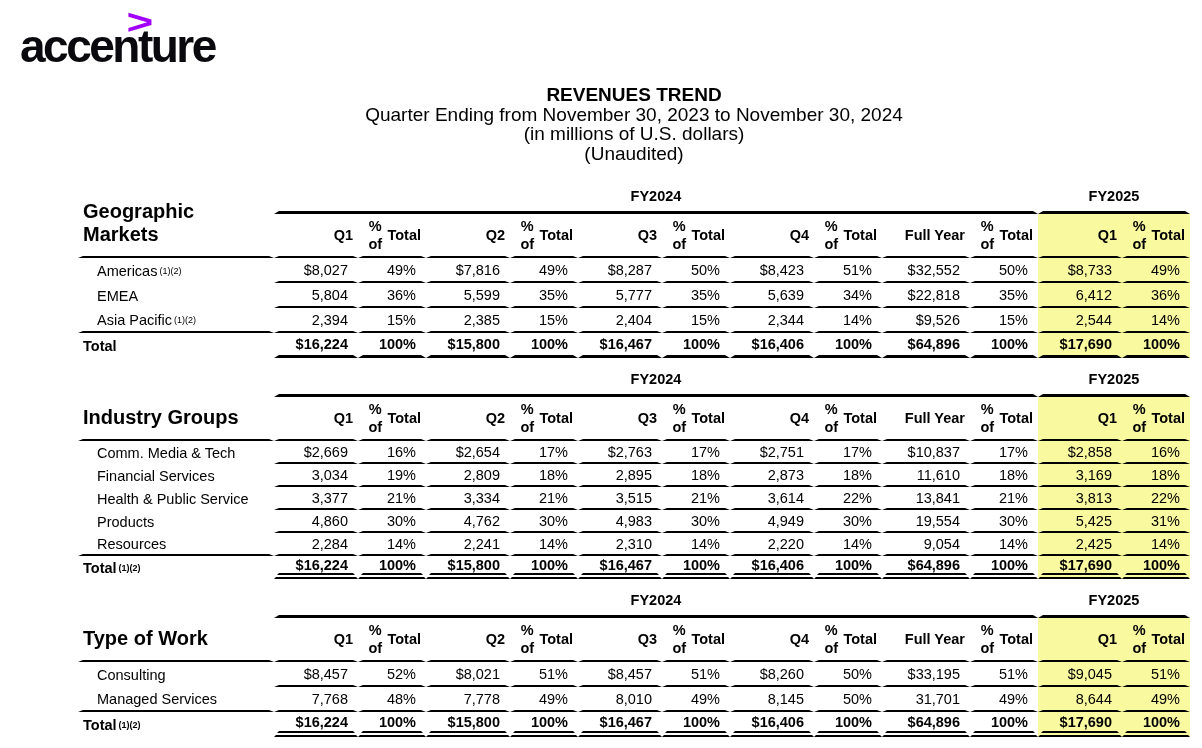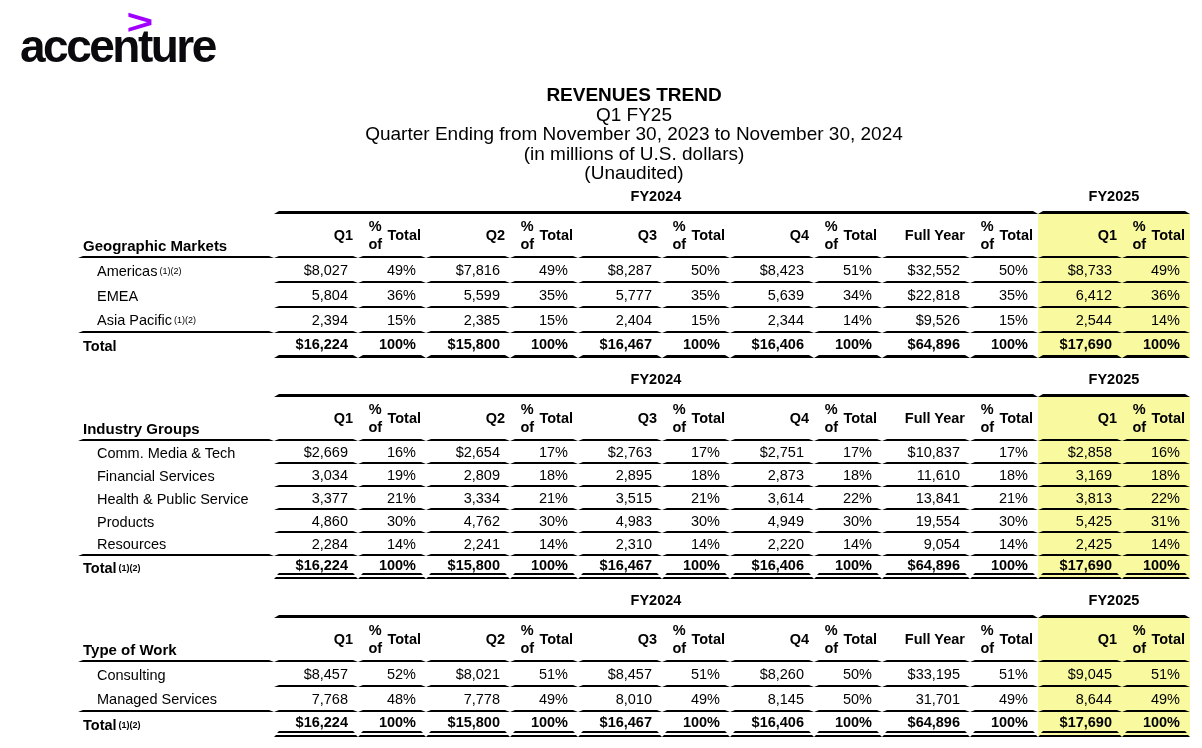--- a/index.html
+++ b/index.html
@@ -22,21 +22,21 @@
   .t1 .grid{grid-auto-rows:25px;}
   .t2 .grid{grid-auto-rows:23px;}
   .t3 .grid{grid-auto-rows:25px;}
   .c{border-left:5px solid transparent;border-right:5px solid transparent;box-sizing:border-box;
      display:flex;align-items:center;font-size:14.5px;min-width:0;}
   .sp{grid-column:1/2;}
   .fy{font-weight:bold;justify-content:center;align-items:flex-end;padding-bottom:7px;
       border-bottom:3px solid #000;}
   .fy24{grid-column:2/12;}
   .fy25{grid-column:12/14;}
-  .sec{font-weight:bold;font-size:15px;align-items:flex-end;border-bottom:2.5px solid #000;padding-bottom:2px;}
+  .sec{font-weight:bold;font-size:20px;align-items:flex-end;border-bottom:2.5px solid #000;padding-bottom:10px;}
   .h{justify-content:flex-end;align-items:center;font-weight:bold;
      border-bottom:2.5px solid #000;padding-bottom:1px;line-height:18px;text-align:center;}
   .hl{background:#F9F9A0;}
   .lbl{padding-left:14px;}
   .lbl sup{font-size:9px;margin-left:2px;}
   .val{justify-content:flex-end;padding-right:5px;}
   .u{border-bottom:2px solid #000;}
   .lu{border-bottom:2px solid #000;}
   .tlbl{padding-left:0;font-weight:bold;}
   .tot{font-weight:bold;}
@@ -48,21 +48,20 @@
 
 <div class="page">
 
   <div class="logo">
     <span class="logo-text">accenture</span>
     <span class="logo-chevron">&gt;</span>
   </div>
 
   <div class="titles">
     <div class="t1">REVENUES TREND</div>
-    <div>Q1 FY25</div>
     <div>Quarter Ending from November 30, 2023 to November 30, 2024</div>
     <div>(in millions of U.S. dollars)</div>
     <div>(Unaudited)</div>
   </div>
 
   <div class="tables">
 
     <section class="tbl t1">
       <div class="grid">
         <div class="c sp"></div>

